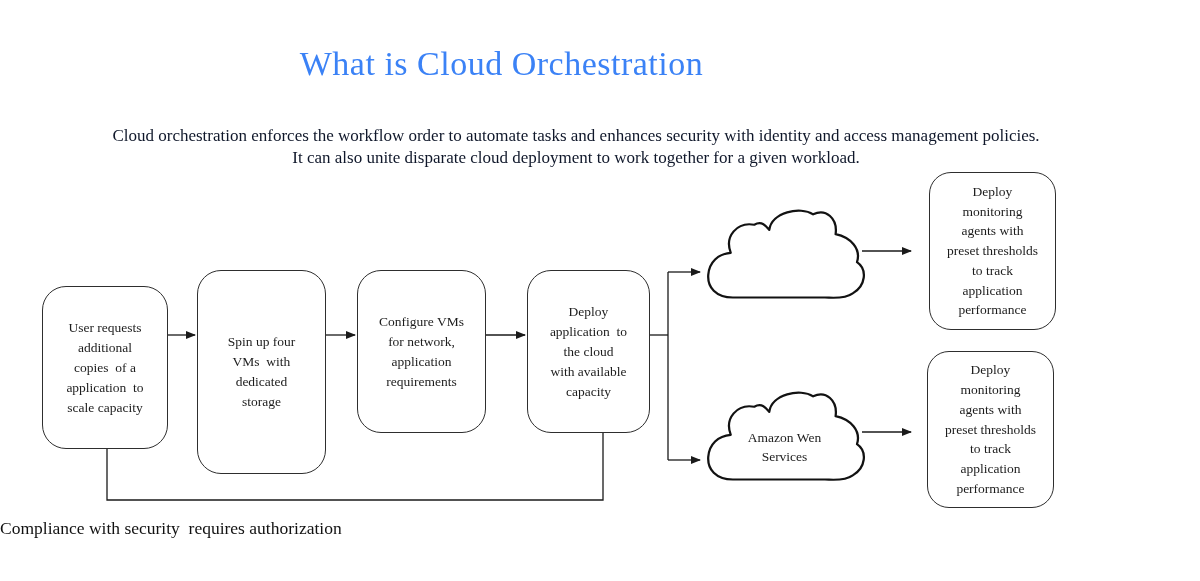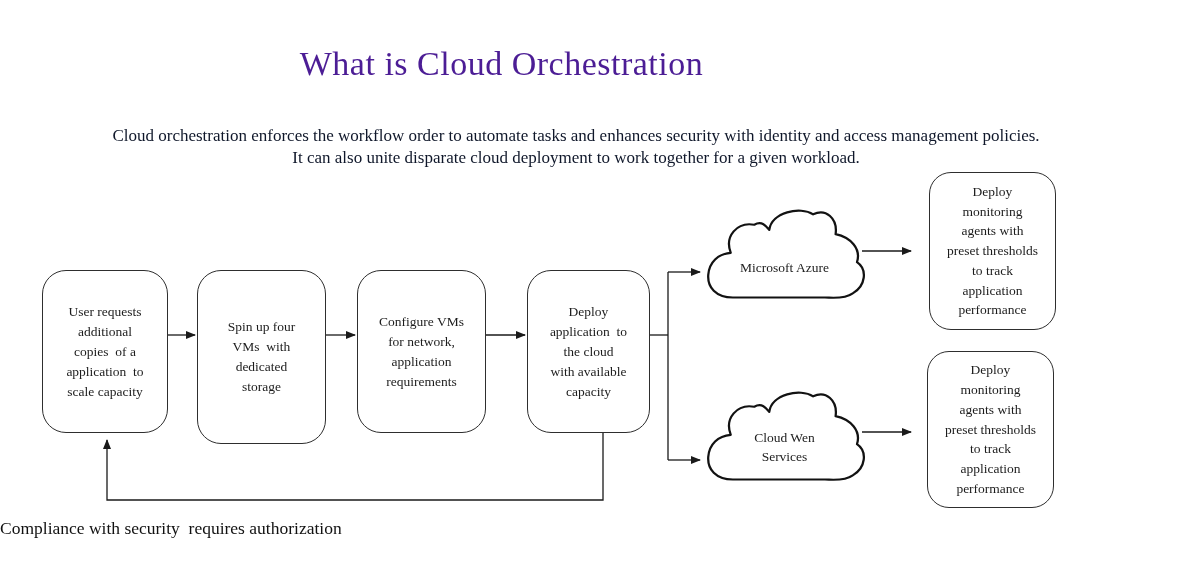--- a/index.html
+++ b/index.html
@@ -4,36 +4,36 @@
 <style>
   html,body{margin:0;padding:0;background:#ffffff;}
   #canvas{
     position:relative; width:1200px; height:581px; background:#ffffff;
     font-family:"Liberation Serif","DejaVu Serif",serif; overflow:hidden;
     color:#1c1c1c;
   }
   #diagram-title{
     position:absolute; top:44px; left:0; width:1003px;
     text-align:center; font-size:34px; line-height:40px;
-    color:#4c1d95; letter-spacing:0.5px;
+    color:#3b82f6; letter-spacing:0.5px;
   }
   #diagram-subtitle{
     position:absolute; top:125px; left:0; width:1152px;
     text-align:center; font-size:17px; line-height:22px;
     white-space:pre-wrap; color:#0f172a;
   }
   .pbox{
     position:absolute; box-sizing:border-box; background:#fff;
     border:1px solid #2e2e2e; border-radius:24px;
     display:flex; align-items:center; justify-content:center;
     text-align:center; font-size:13.5px; line-height:20px;
     white-space:pre-wrap; padding:4px;
   }
-  #pbox1{left:42px;  top:270px; width:126px; height:163px;}
-  #pbox2{left:197px; top:270px; width:129px; height:174px;}
+  #pbox1{left:42px;  top:286px; width:126px; height:163px;}
+  #pbox2{left:197px; top:270px; width:129px; height:204px;}
   #pbox3{left:357px; top:270px; width:129px; height:163px;}
   #pbox4{left:527px; top:270px; width:123px; height:163px;}
   .rbox{
     position:absolute; box-sizing:border-box; background:#fff;
     border:1px solid #2e2e2e; border-radius:22px;
     display:flex; align-items:center; justify-content:center;
     text-align:center; font-size:13.5px; line-height:19.8px;
     white-space:pre-wrap; padding:4px;
   }
   #rbox1{left:929px; top:172px; width:127px; height:158px;}
@@ -111,22 +111,21 @@
 requirements</span>
   </div>
   <div class="pbox" id="pbox4">
     <span>Deploy
 application  to
 the cloud
 with available
 capacity</span>
   </div>
 
-  <div class="cloud-label" id="azure-label">Microsoft Azure</div>
-  <div class="cloud-label" id="aws-label">Cloud Wen
+  <div class="cloud-label" id="aws-label">Amazon Wen
 Services</div>
 
   <div class="rbox" id="rbox1">
     <span>Deploy
 monitoring
 agents with
 preset thresholds
 to track
 application
 performance</span>

